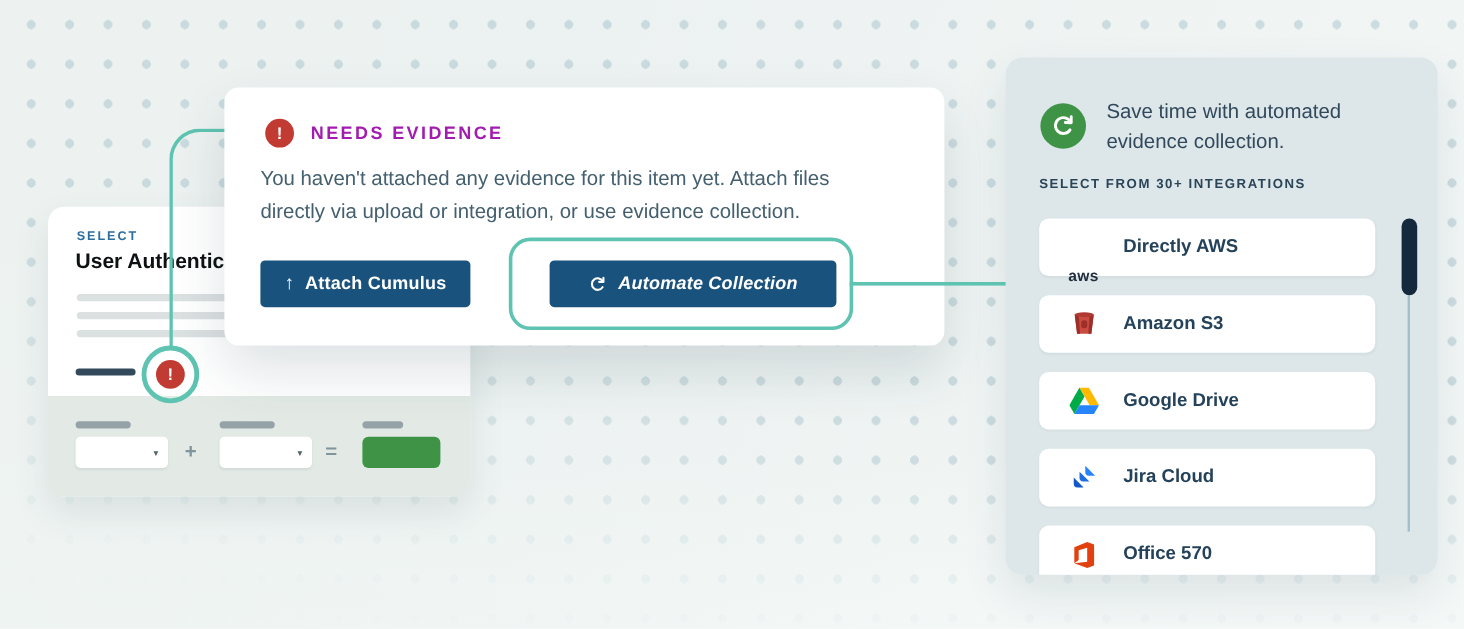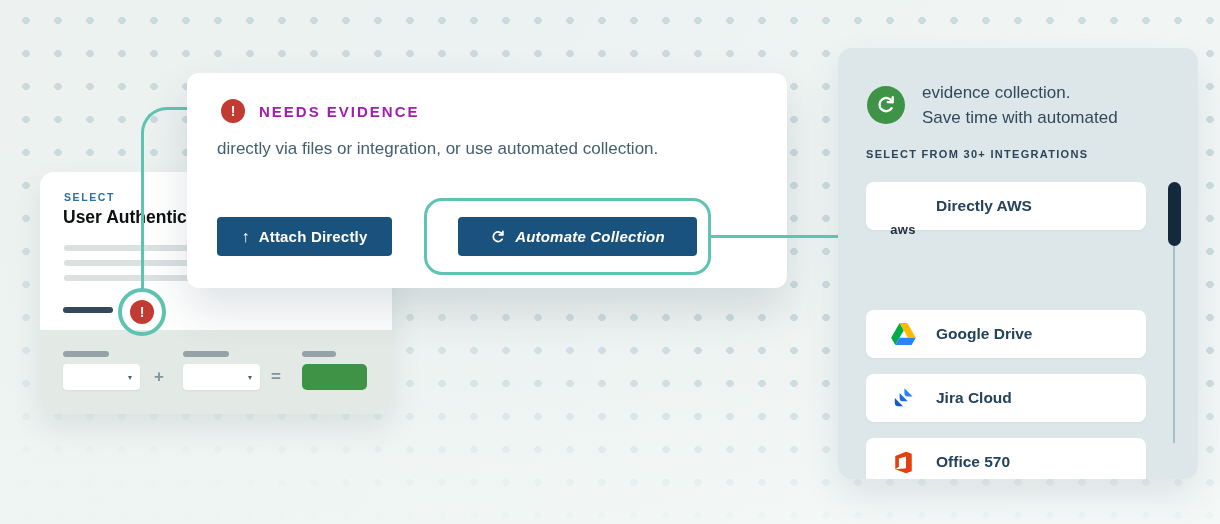--- a/index.html
+++ b/index.html
@@ -190,25 +190,26 @@
       <div class="op-sign" style="left:231px">=</div>
       <div class="mini-green-button"></div>
     </div>
   </div>
   <div class="badge control-badge">!</div>
 
   <div class="evidence-card">
     <div class="badge evidence-badge">!</div>
     <div class="evidence-heading">NEEDS EVIDENCE</div>
     <div class="evidence-body">
-      <span>directly via files or integration, or use automated collection.</span>
+      <span>You haven't attached any evidence for this item yet. Attach files</span>
+      <span>directly via upload or integration, or use evidence collection.</span>
     </div>
     <button class="btn btn-attach">
       <span class="arrow-up-glyph">↑</span>
-      <span>Attach Directly</span>
+      <span>Attach Cumulus</span>
     </button>
     <div class="or-label">OR</div>
     <button class="btn btn-automate">
       <span style="display:flex">
         <svg width="16" height="16" viewBox="0 0 24 24" fill="none" stroke="#ffffff" stroke-width="2.6" stroke-linecap="round">
           <path d="M18.2 15.5 A7.2 7.2 0 1 1 18.6 8.4"></path>
           <polyline points="19.3,3.6 19.3,9.0 13.9,8.8" fill="none" stroke-linejoin="round"></polyline>
         </svg>
       </span>
       <span>Automate Collection</span>
@@ -216,36 +217,47 @@
   </div>
 
   <div class="integrations-panel">
     <div class="panel-icon-circle">
       <svg width="22" height="22" viewBox="0 0 24 24" fill="none" stroke="#ffffff" stroke-width="2.6" stroke-linecap="round">
         <path d="M18.2 15.5 A7.2 7.2 0 1 1 18.6 8.4"></path>
         <polyline points="19.3,3.6 19.3,9.0 13.9,8.8" fill="none" stroke-linejoin="round"></polyline>
       </svg>
     </div>
     <div class="panel-headline">
+      <span>Save time with automated</span>
       <span>evidence collection.</span>
-      <span>Save time with automated</span>
     </div>
     <div class="panel-section-label">SELECT FROM 30+ INTEGRATIONS</div>
 
     <div class="integration-item" style="top:134px">
       <span class="item-icon">
         <span class="aws-word">aws</span>
         <svg width="30" height="9" viewBox="0 0 31 9">
           <path d="M1.5 1.5 C 9 8, 21 8, 27.5 2.8" stroke="#f79400" stroke-width="2.2" fill="none" stroke-linecap="round"></path>
           <polygon points="29.8,0.6 30.4,4.4 26.4,4.2" fill="#f79400"></polygon>
         </svg>
       </span>
       <span class="item-label">Directly AWS</span>
     </div>
 
+    <div class="integration-item" style="top:198px">
+      <span class="item-icon">
+        <svg width="25" height="26" viewBox="0 0 24 24">
+          <path fill="#ca4b41" d="M4.4 4.5h15.2l-1.9 15.3H6.3z"></path>
+          <path fill="#9c2f28" d="M4.4 4.5h3.2l1.1 15.3H6.3zM16.4 4.5h3.2l-1.9 15.3h-2.4z"></path>
+          <ellipse cx="12" cy="4.5" rx="7.6" ry="1.9" fill="#b03a31"></ellipse>
+          <rect x="9.6" y="9" width="4.8" height="6.4" rx="2.2" fill="#9c2f28"></rect>
+        </svg>
+      </span>
+      <span class="item-label">Amazon S3</span>
+    </div>
 
     <div class="integration-item" style="top:262px">
       <span class="item-icon">
         <svg width="25" height="22" viewBox="0 0 24.3 21.6">
           <polygon fill="#00ac47" points="8.3,0 0,14.4 4.15,21.6 12.45,7.2"></polygon>
           <polygon fill="#ffba00" points="15.9,0 8.3,0 16.6,14.4 24.25,14.4"></polygon>
           <polygon fill="#2684fc" points="4.15,21.6 8.3,14.4 24.25,14.4 20.1,21.6"></polygon>
         </svg>
       </span>
       <span class="item-label">Google Drive</span>

